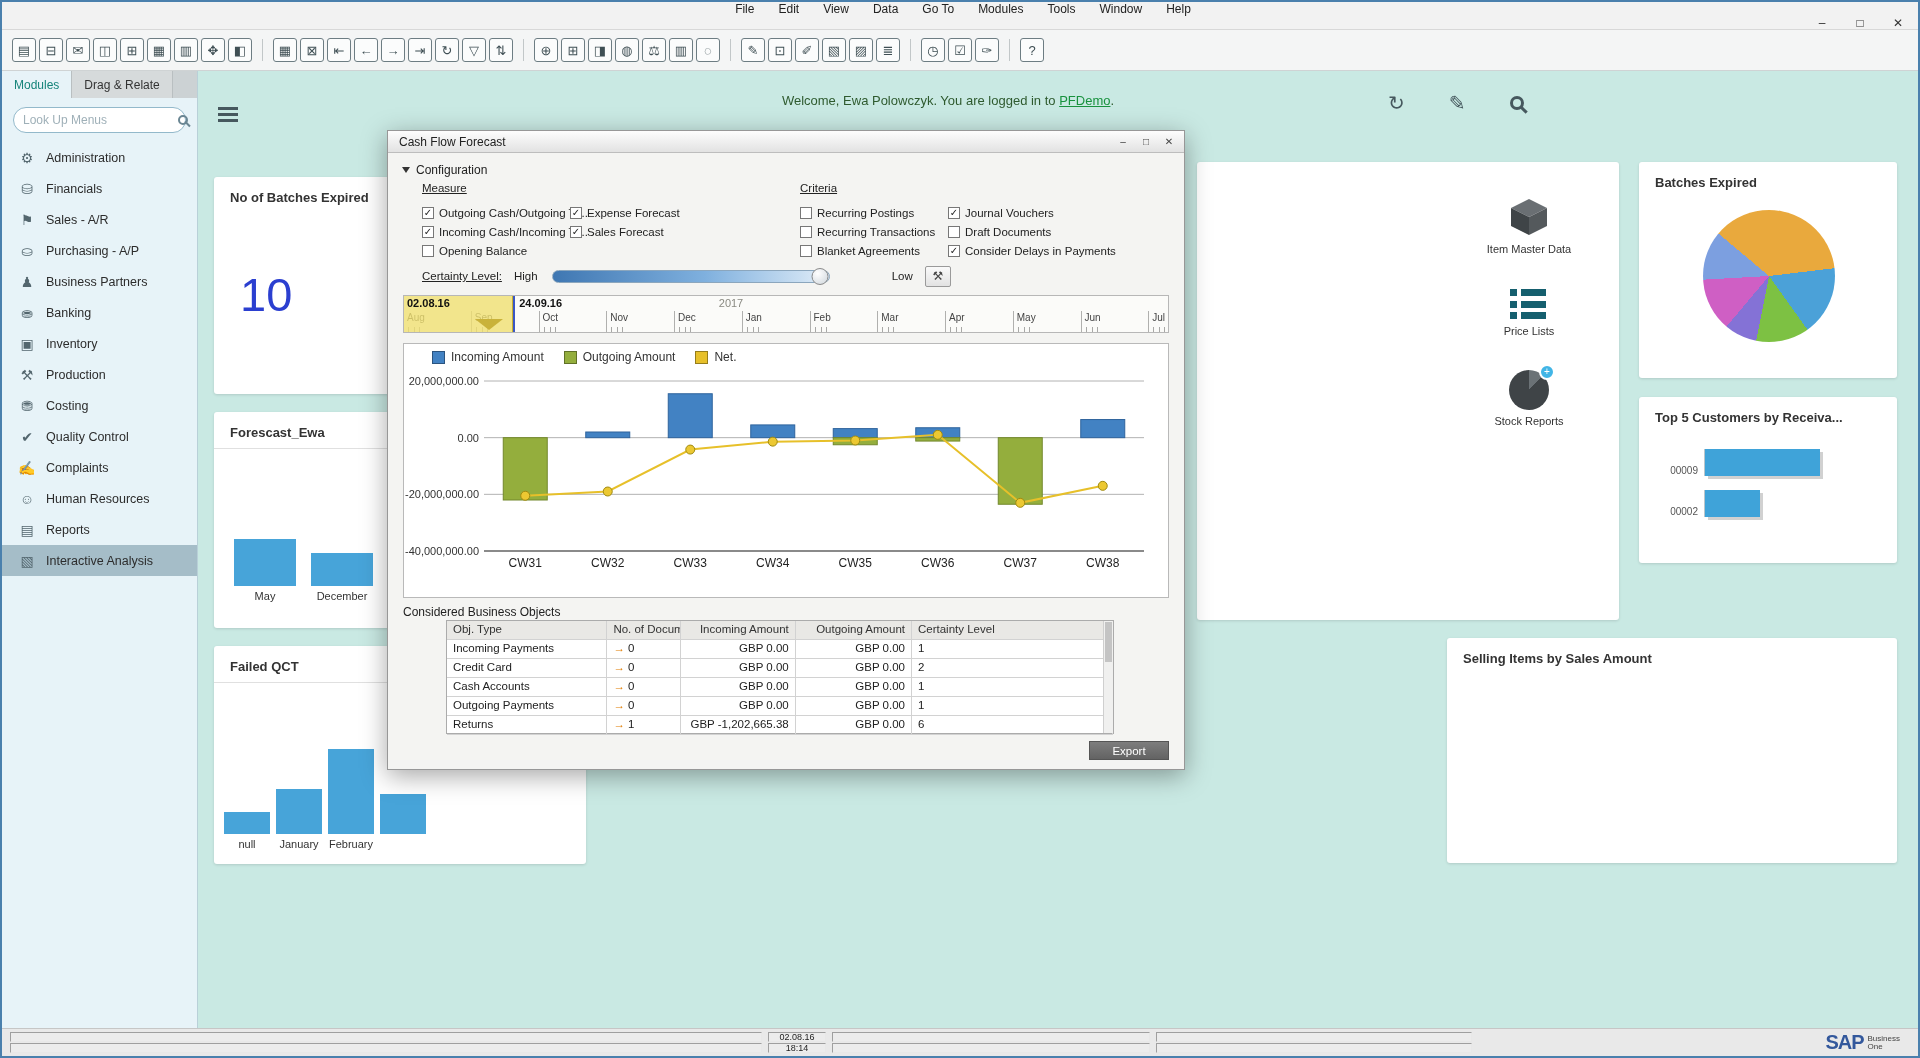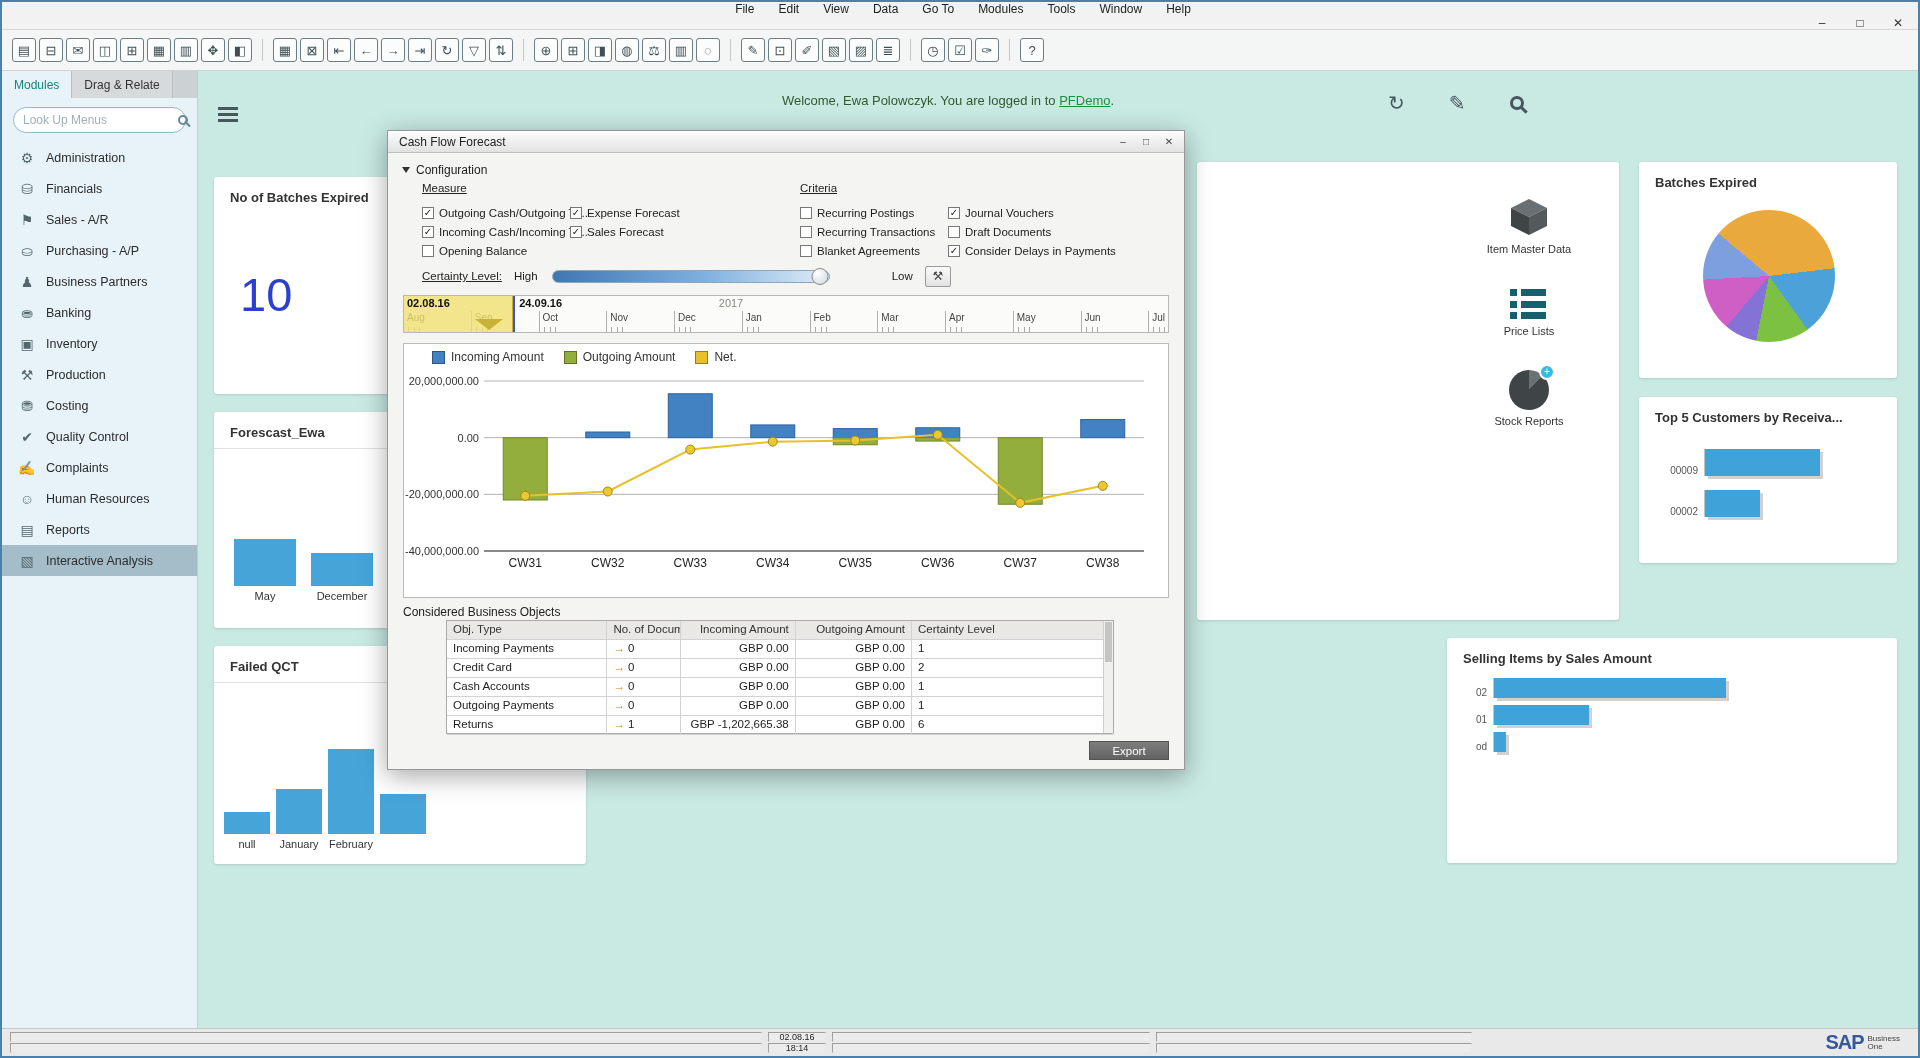--- a/index.html
+++ b/index.html
@@ -390,34 +390,20 @@
           </div>
           <div class="hrow">
             <span class="hlabel">00002</span>
             <div class="hbar" style="width: 55px; background: rgb(63, 163, 217);"></div>
           </div>
         </div>
     </div>
 
     <div class="panel p-selling">
       <div class="ptitle">Selling Items by Sales Amount</div>
-      <div class="hbars" id="sellBars">
-          <div class="hrow">
-            <span class="hlabel">02</span>
-            <div class="hbar" style="width: 232px; background: rgb(63, 163, 217);"></div>
-          </div>
-          <div class="hrow">
-            <span class="hlabel">01</span>
-            <div class="hbar" style="width: 95px; background: rgb(63, 163, 217);"></div>
-          </div>
-          <div class="hrow">
-            <span class="hlabel">od</span>
-            <div class="hbar" style="width: 12px; background: rgb(63, 163, 217);"></div>
-          </div>
-        </div>
     </div>
   </div>
 
   <div class="dialog">
     <div class="dlg-title">
       <span>Cash Flow Forecast</span>
       <span class="dlg-btns">
         <span class="dbtn">–</span>
         <span class="dbtn">□</span>
         <span class="dbtn">✕</span>

